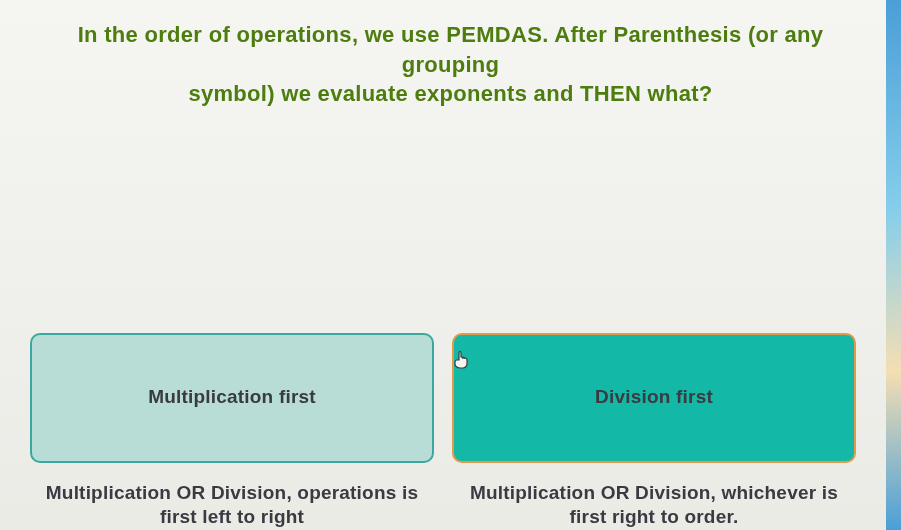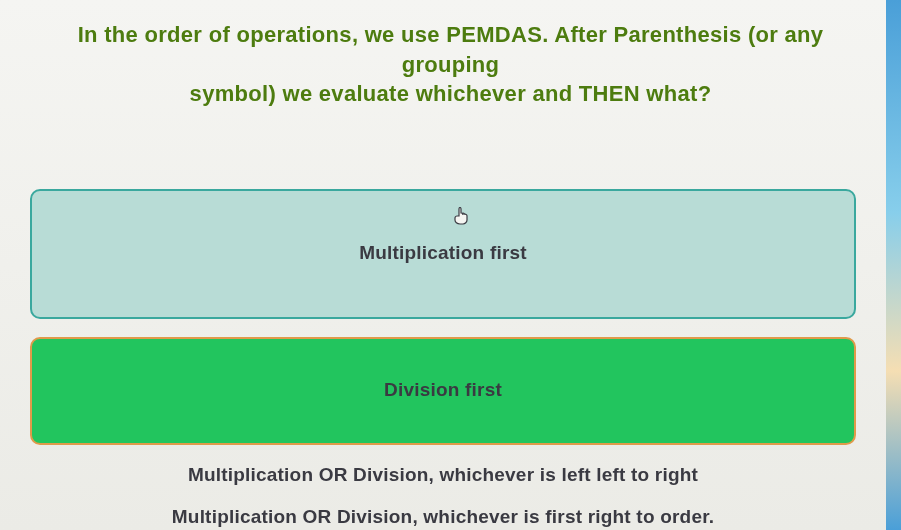--- a/index.html
+++ b/index.html
@@ -33,21 +33,21 @@
       color: #4d7c0f;
       line-height: 1.35;
       letter-spacing: 0.3px;
     }
     .answers-grid {
       position: absolute;
       bottom: 0;
       left: 0;
       right: 15px;
       display: grid;
-      grid-template-columns: 1fr;
+      grid-template-columns: 1fr 1fr;
       grid-template-rows: auto auto;
       gap: 18px;
       padding: 0 30px;
     }
     .answer-card {
       border-radius: 10px;
       border: 2px solid;
       display: flex;
       align-items: center;
       justify-content: center;
@@ -59,23 +59,23 @@
       cursor: pointer;
       letter-spacing: 0.2px;
       line-height: 1.3;
     }
     .answer-card.teal {
       background: #b8dcd6;
       border-color: #3aa89e;
       height: 130px;
     }
     .answer-card.orange {
-      background: #22c55e;
+      background: #14b8a6;
       border-color: #e09a4a;
-      height: 108px;
+      height: 130px;
     }
     .answer-card.purple {
       background: #e8e6f0;
       border-color: #6a5fa8;
       height: 115px;
       position: relative;
     }
     .answer-card.blue {
       background: #e0ebf5;
       border-color: #4a7fb8;
@@ -95,35 +95,35 @@
     }
   </style>
 </head>
 <body>
 
 <div class="side-decoration"></div>
 
 <div class="question-container">
   <div class="question-text">
     <span>In the order of operations, we use PEMDAS. After Parenthesis (or any grouping</span><br>
-    <span>symbol) we evaluate whichever and THEN what?</span>
+    <span>symbol) we evaluate exponents and THEN what?</span>
   </div>
 </div>
 
 <div class="answers-grid">
   <div class="answer-card teal">
     <span>Multiplication first</span>
   </div>
   <div class="answer-card orange">
     <span>Division first</span>
   </div>
   <div class="answer-card purple row-bottom">
     <span class="cursor-icon">
       <svg width="16" height="18" viewBox="0 0 16 18" fill="none">
         <path d="M6 2 L6 9 L4 9 C3 9 2 10 2 11 L2 13 C2 15 4 17 7 17 L10 17 C12 17 14 15 14 13 L14 9 C14 8 13 7 12 7 L12 8 C12 7 11 6 10 6 L10 8 C10 6.5 9 6 8 6 L8 2 C8 1 7.5 0.5 7 0.5 C6.5 0.5 6 1 6 2 Z" stroke="#3a3a42" stroke-width="1.2" fill="#f5f5f2"></path>
       </svg>
     </span>
-    <span>Multiplication OR Division, whichever is left left to right</span>
+    <span>Multiplication OR Division, operations is first left to right</span>
   </div>
   <div class="answer-card blue row-bottom">
     <span>Multiplication OR Division, whichever is first right to order.</span>
   </div>
 </div>
 
 </body></html>

